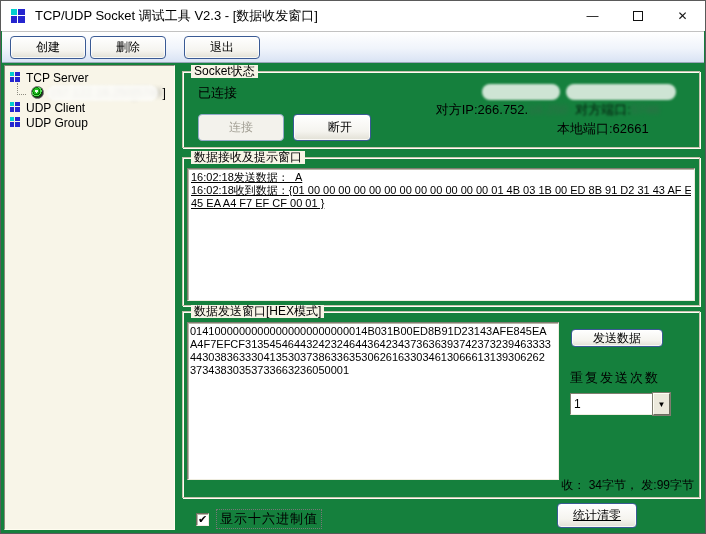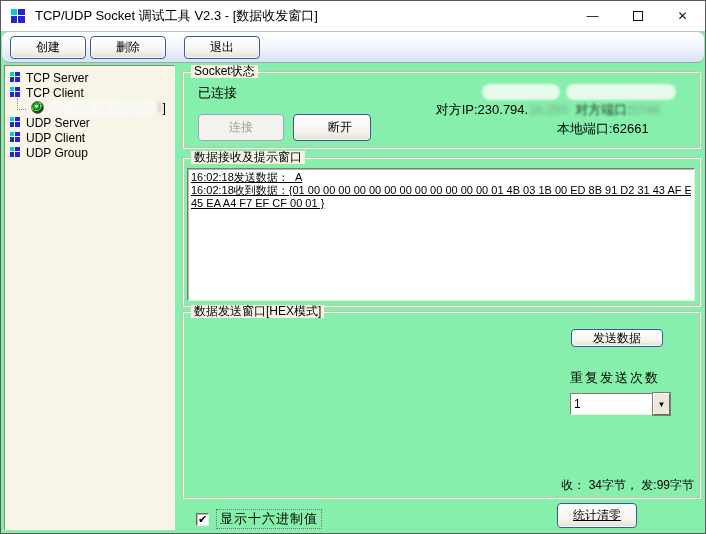--- a/index.html
+++ b/index.html
@@ -1,40 +1,40 @@
 <!DOCTYPE html>
 <html><head>
 <meta charset="utf-8">
 <style>
   * { margin:0; padding:0; box-sizing:border-box; }
   html,body { background:#fff; }
   body {
     width:706px; height:534px; position:relative; overflow:hidden;
     font-family:"Liberation Sans","DejaVu Sans",sans-serif; font-size:12px; color:#000;
   }
-  .window { position:absolute; inset:0; border:1px solid #5a5a5a; background:#86efac; }
+  .window { position:absolute; inset:0; border:1px solid #5a5a5a; background:#15803d; }
 
   
   .titlebar { position:absolute; top:0; left:0; right:0; height:30px; background:#ffffff;
               display:flex; align-items:center; }
   .app-icon { width:15px; height:15px; margin-left:10px; display:grid;
               grid-template-columns:6px 7px; grid-template-rows:6px 7px; gap:1px; }
   .app-icon i { display:block; }
   .app-icon .c1 { background:#00cfcf; }
   .app-icon .c2, .app-icon .c3, .app-icon .c4 { background:#2525cf; }
   .title-text { margin-left:9px; font-size:13px; }
   .caption { margin-left:auto; display:flex; height:30px; }
   .cap-btn { width:45px; height:30px; display:flex; align-items:center; justify-content:center;
              font-size:12px; color:#111; cursor:default; }
   .max-glyph { width:10px; height:10px; border:1px solid #111; display:inline-block; }
 
   
   .toolbar { position:absolute; top:30px; left:1px; right:1px; height:32px;
              background:linear-gradient(#ffffff, #f0f4fb 55%, #d9e3f4);
-             border-top:1px solid #c2c2c2; border-bottom:1px solid #9aa7ba;border-radius:7px; }
+             border-top:1px solid #c2c2c2; border-bottom:1px solid #9aa7ba; }
   .luna-btn { position:absolute; border:1px solid #3a5a94; border-radius:4px;
               background:linear-gradient(#ffffff, #f5f4ef 65%, #e2e0d5);
               box-shadow:inset 0 0 0 1px rgba(255,255,255,.75);
               font-family:inherit; font-size:12px; color:#000; text-align:center; cursor:default;
               display:flex; align-items:center; justify-content:center; }
   .luna-btn.disabled { border-color:#93a8c9; background:#f3f2ec; color:#a19e93; box-shadow:none; }
 
   
   .tree { position:absolute; left:3px; top:64px; width:171px; height:465px;
           background:#f8f5e8; padding-top:4px;
@@ -134,72 +134,54 @@
   <div class="tree">
     <div class="tree-item">
       <span class="sq-icon">
           <i class="c1"></i>
           <i class="c2"></i>
           <i class="c3"></i>
           <i class="c4"></i>
         </span>
       <span>TCP Server</span>
     </div>
-    <div class="tree-item">
-      <span class="sq-icon">
-          <i class="c1"></i>
-          <i class="c2"></i>
-          <i class="c3"></i>
-          <i class="c4"></i>
-        </span>
-      <span>TCP Client</span>
-    </div>
     <div class="tree-item tree-child">
       <span class="connector"></span>
       <span class="target-icon"></span>
       <span class="masked-wrap">
         <span class="blurred">157.122.16.250[5746</span><span>]</span>
         <span class="scribble" style="left:-2px; top:-1px; right:8px; bottom:-1px;"></span>
       </span>
     </div>
     <div class="tree-item">
       <span class="sq-icon">
           <i class="c1"></i>
           <i class="c2"></i>
           <i class="c3"></i>
           <i class="c4"></i>
         </span>
-      <span>UDP Server</span>
+      <span>UDP Client</span>
     </div>
     <div class="tree-item">
       <span class="sq-icon">
           <i class="c1"></i>
           <i class="c2"></i>
           <i class="c3"></i>
           <i class="c4"></i>
         </span>
-      <span>UDP Client</span>
-    </div>
-    <div class="tree-item">
-      <span class="sq-icon">
-          <i class="c1"></i>
-          <i class="c2"></i>
-          <i class="c3"></i>
-          <i class="c4"></i>
-        </span>
       <span>UDP Group</span>
     </div>
   </div>
 
   <div class="group" style="left:181px; top:70px; width:518px; height:77px;">
     <span class="group-title">Socket状态</span>
     <span class="state-text">已连接</span>
 
     <span class="peer-info">
-      <span>对方IP:</span><span>230.794.</span><span class="blurred">16.250</span><span>  </span><span style="filter:blur(1px); opacity:.8;">对方端口:</span><span class="blurred">5746</span>
+      <span>对方IP:</span><span>266.752.</span><span class="blurred">16.250</span><span>  </span><span style="filter:blur(1px); opacity:.8;">对方端口:</span><span class="blurred">5746</span>
       <span class="scribble" style="left:68px; top:-2px; width:78px; height:16px;"></span>
       <span class="scribble" style="left:152px; top:-2px; width:110px; height:16px;"></span>
     </span>
 
     <button class="luna-btn disabled" style="left:15px; top:42px; width:86px; height:27px;">连接</button>
     <button class="luna-btn" style="left:110px; top:42px; width:78px; height:27px;padding-left:16px;">断开</button>
     <span class="local-port">本地端口:62661</span>
   </div>
 
   <div class="group" style="left:181px; top:156px; width:518px; height:149px;">
@@ -207,20 +189,26 @@
     <div class="sunken recv-box">
       <div class="log-line">16:02:18发送数据：  A</div>
       <div class="log-line">16:02:18收到数据：{01 00 00 00 00 00 00 00 00 00 00 00 00 01 4B 03 1B 00 ED 8B 91 D2 31 43 AF E8</div>
       <div class="log-line">45 EA A4 F7 EF CF 00 01 }</div>
     </div>
   </div>
 
   <div class="group" style="left:181px; top:310px; width:518px; height:187px;">
     <span class="group-title">数据发送窗口[HEX模式]</span>
 
+    <div class="sunken hex-box">
+      <div class="hex-line">01410000000000000000000000014B031B00ED8B91D23143AFE845EA</div>
+      <div class="hex-line">A4F7EFCF31354546443242324644364234373636393742373239463333</div>
+      <div class="hex-line">4430383633304135303738633635306261633034613066613139306262</div>
+      <div class="hex-line">37343830353733663236050001</div>
+    </div>
 
     <button class="luna-btn" style="left:388px; top:17px; width:92px; height:18px;">发送数据</button>
 
     <span class="repeat-label">重复发送次数</span>
 
     <div class="combo">
       <div class="combo-field">1</div>
       <div class="combo-btn">
           <span>▼</span>
         </div>

